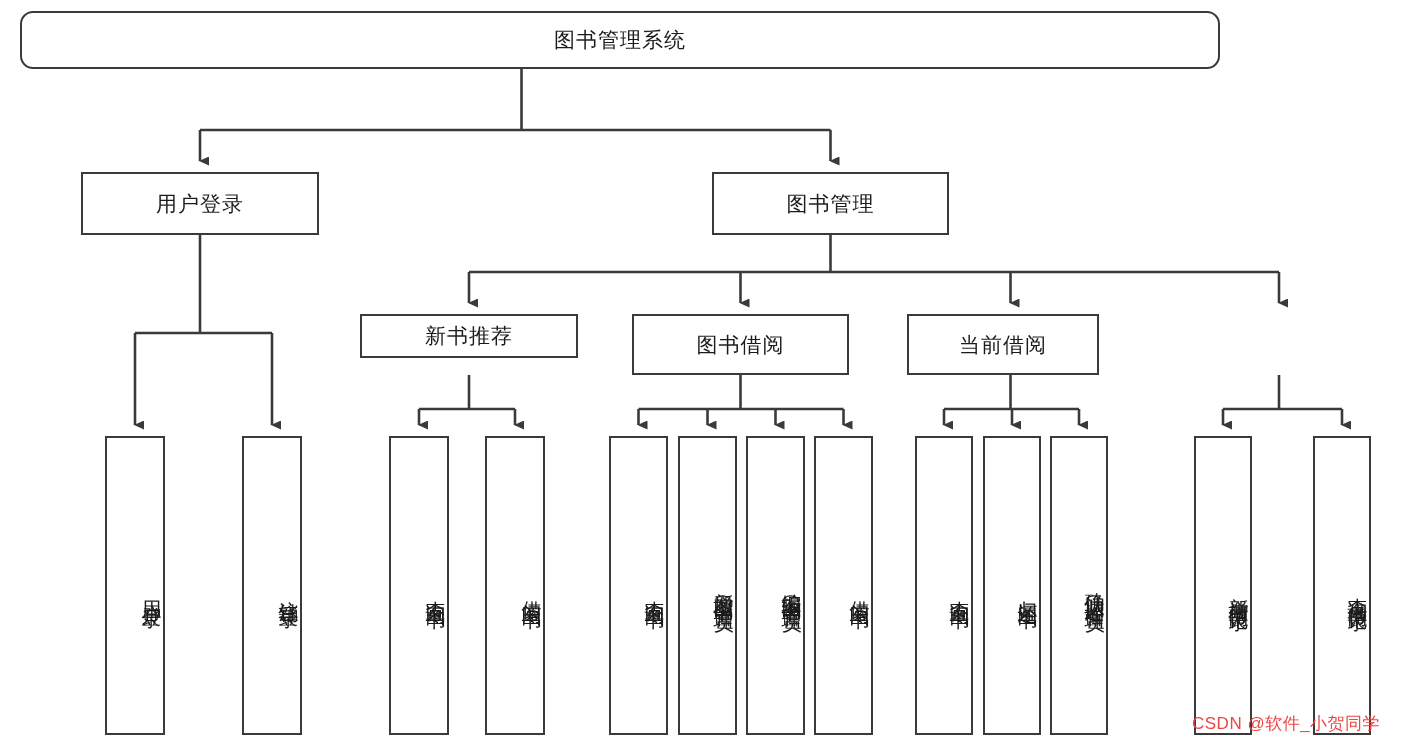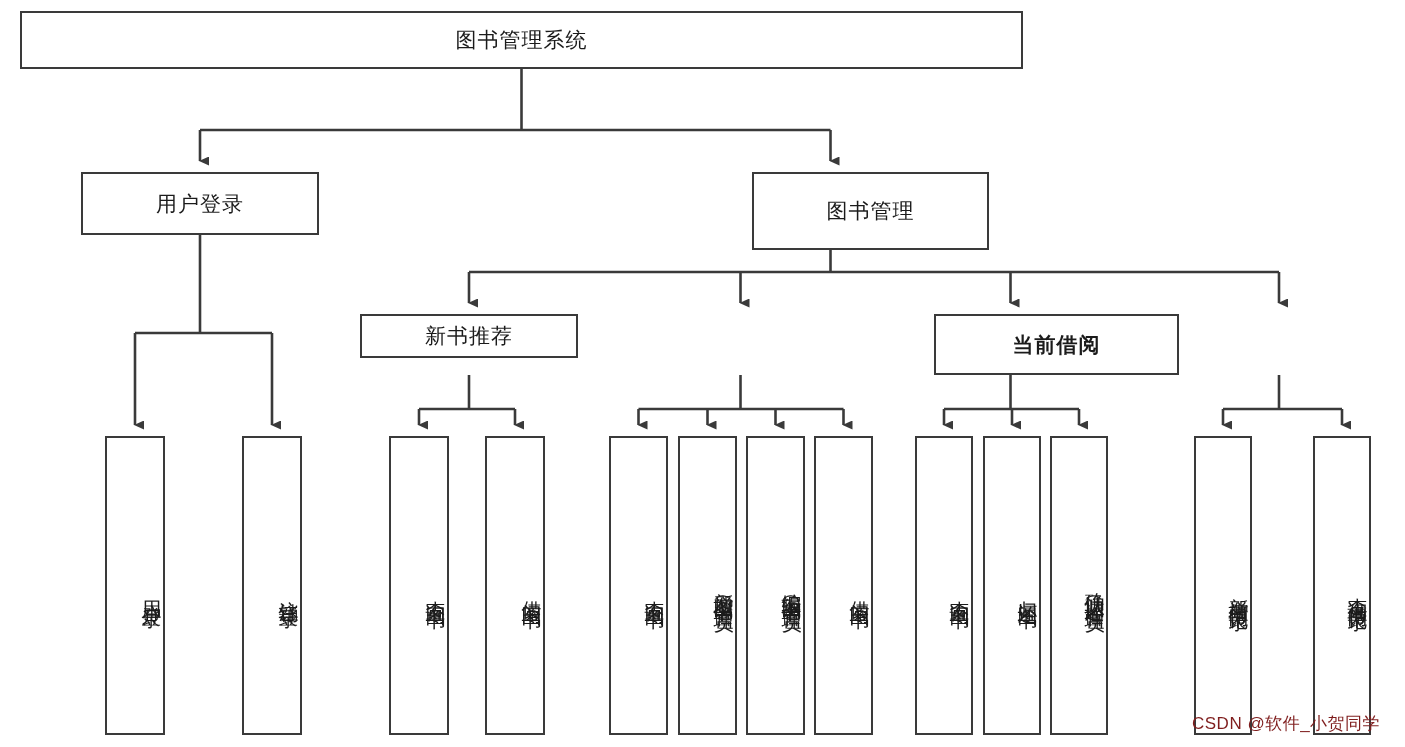--- a/index.html
+++ b/index.html
@@ -51,21 +51,21 @@
     justify-content: center;
   }
   .node.vert .node-label {
     writing-mode: vertical-rl;
     text-orientation: upright;
     white-space: nowrap;
   }
   .watermark {
     position: absolute;
     font-size: 17px;
-    color: #7f1d1d;
+    color: #ef4444;
     letter-spacing: 0.5px;
     white-space: nowrap;
     pointer-events: none;
   }
 </style>
 </head>
 <body>
 
 <div id="diagram-root">
 
@@ -105,35 +105,38 @@
         <path d="M 944 409 L 944 425" marker-end="url(#arrowhead)"></path>
         <path d="M 1012 409 L 1012 425" marker-end="url(#arrowhead)"></path>
         <path d="M 1079 409 L 1079 425" marker-end="url(#arrowhead)"></path>
         <path d="M 1279 375 L 1279 409"></path>
         <path d="M 1223 409 L 1342 409"></path>
         <path d="M 1223 409 L 1223 425" marker-end="url(#arrowhead)"></path>
         <path d="M 1342 409 L 1342 425" marker-end="url(#arrowhead)"></path>
       </g>
   </svg>
 
-  <div class="node horiz" style="left:20px; top:11px; width:1003px; height:58px;">
+  <div class="node horiz" style="left:20px; top:11px; width:1200px; height:58px;border-radius:13px;">
     <span class="node-label">图书管理系统</span>
   </div>
 
   <div class="node horiz" style="left:81px; top:172px; width:238px; height:63px;">
     <span class="node-label">用户登录</span>
   </div>
-  <div class="node horiz" style="left:752px; top:172px; width:237px; height:78px;">
+  <div class="node horiz" style="left:712px; top:172px; width:237px; height:63px;">
     <span class="node-label">图书管理</span>
   </div>
 
   <div class="node horiz" style="left:360px; top:314px; width:218px; height:44px;">
     <span class="node-label">新书推荐</span>
   </div>
-  <div class="node horiz" style="left:934px; top:314px; width:245px; height:61px;font-weight:bold;">
+  <div class="node horiz" style="left:632px; top:314px; width:217px; height:61px;">
+    <span class="node-label">图书借阅</span>
+  </div>
+  <div class="node horiz" style="left:907px; top:314px; width:192px; height:61px;">
     <span class="node-label">当前借阅</span>
   </div>
 
   <div class="node vert" style="left:105px; top:436px; width:60px; height:299px;">
     <span class="node-label">用户登录</span>
   </div>
   <div class="node vert" style="left:242px; top:436px; width:60px; height:299px;">
     <span class="node-label">注销登录</span>
   </div>
 

